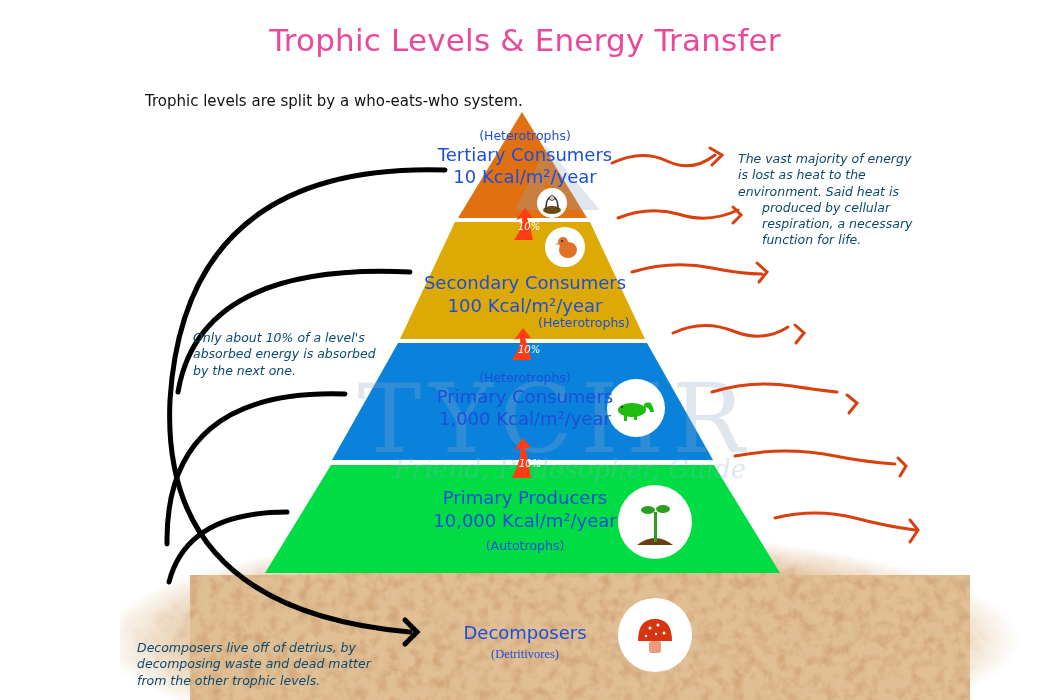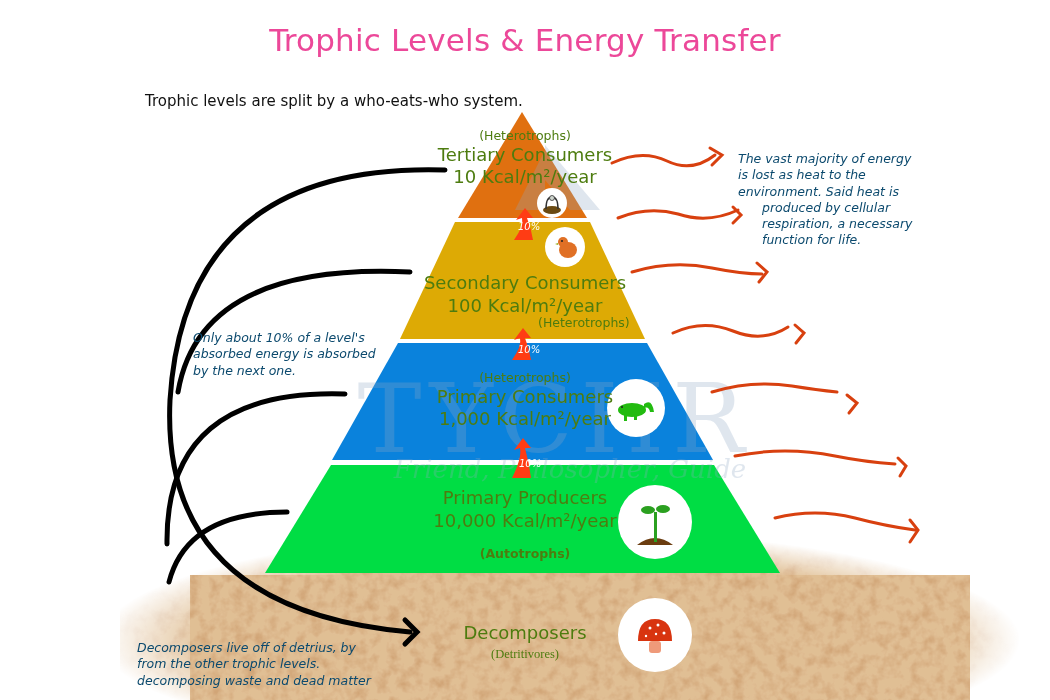--- a/index.html
+++ b/index.html
@@ -9,21 +9,21 @@
     font-family: "DejaVu Sans", sans-serif;
     color: #111;
   }
   .abs { position: absolute; }
   #title {
     left: 0; width: 1050px; top: 22px; text-align: center;
     font-size: 31px; font-weight: normal; color: #ec4899; letter-spacing: 0.2px;
   }
   #subtitle { left: 145px; top: 92px; font-size: 15px; }
   svg#art { position: absolute; left: 0; top: 0; width: 1050px; height: 700px; }
-  .lvl-text { position: absolute; text-align: center; color: #4d7c0f; line-height: 1.25; }
+  .lvl-text { position: absolute; text-align: center; color: #1d4ed8; line-height: 1.25; }
   .big { font-size: 18px; }
   .small { font-size: 12.5px; }
   .note { position: absolute; font-size: 12.5px; line-height: 1.3; color: #0c4a6e; font-style: italic; }
   .pct { position: absolute; font-size: 10px; color: #fff; font-style: italic; }
 </style>
 </head>
 <body>
 
 <div id="title" class="abs">Trophic Levels &amp; Energy Transfer</div>
 <div id="subtitle" class="abs">Trophic levels are split by a who-eats-who system.</div>
@@ -148,21 +148,21 @@
 
 <div class="lvl-text" style="left:415px; top:370px; width:220px;">
   <div class="small">(Heterotrophs)</div>
   <div class="big">Primary Consumers</div>
   <div class="big">1,000 Kcal/m²/year</div>
 </div>
 
 <div class="lvl-text" style="left:410px; top:487px; width:230px;">
   <div class="big">Primary Producers</div>
   <div class="big">10,000 Kcal/m²/year</div>
-  <div class="small" style="margin-top:14px;font-weight:bold;">(Autotrophs)</div>
+  <div class="small" style="margin-top:6px;">(Autotrophs)</div>
 </div>
 
 <div class="lvl-text" style="left:445px; top:622px; width:160px;">
   <div class="big">Decomposers</div>
   <div class="small" style="margin-top:2px;font-family:Liberation Serif, serif;">(Detritivores)</div>
 </div>
 
 <div class="pct" style="left:518px; top:221px;">10%</div>
 <div class="pct" style="left:518px; top:344px;">10%</div>
 <div class="pct" style="left:519px; top:458px;">10%</div>
@@ -177,15 +177,15 @@
 </div>
 
 <div class="note" style="left:193px; top:330px;">
   <div>Only about 10% of a level's</div>
   <div>absorbed energy is absorbed</div>
   <div>by the next one.</div>
 </div>
 
 <div class="note" style="left:137px; top:640px;">
   <div>Decomposers live off of detrius, by</div>
+  <div>decomposing waste and dead matter</div>
   <div>from the other trophic levels.</div>
-  <div>decomposing waste and dead matter</div>
 </div>
 
 </body></html>

